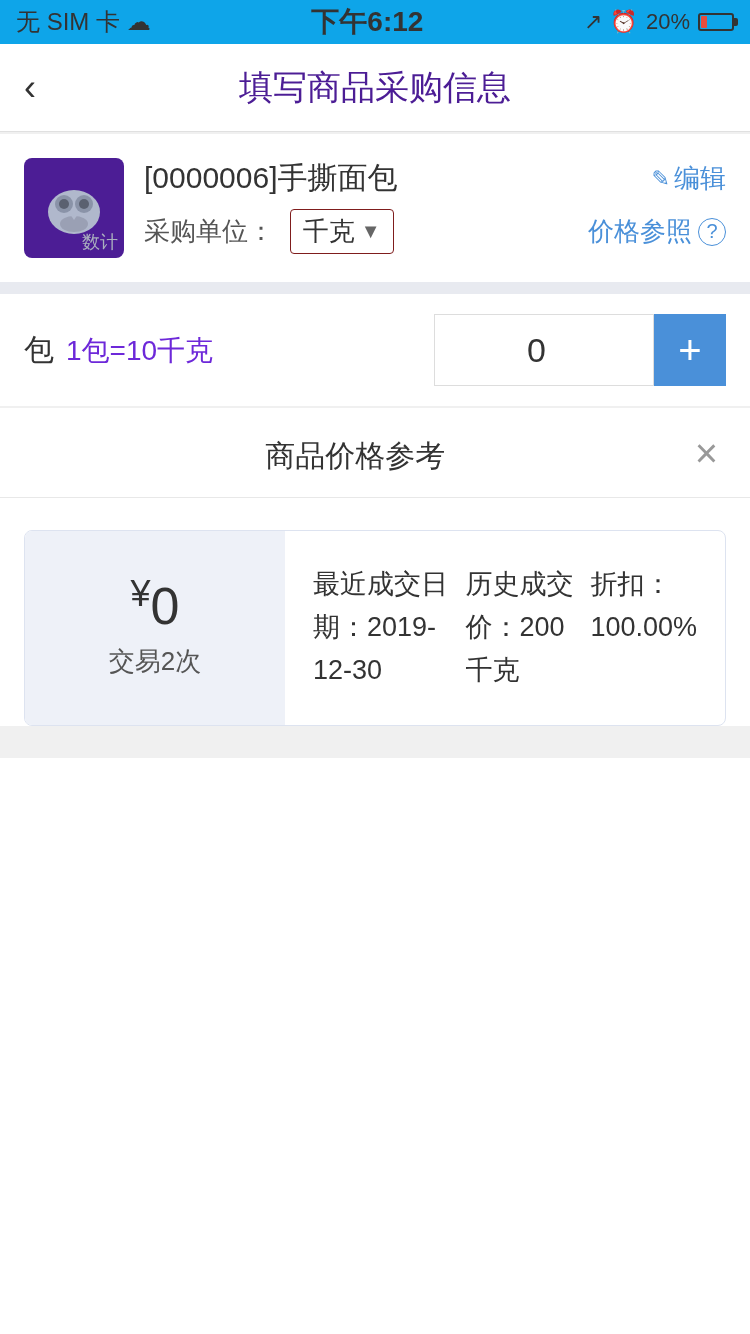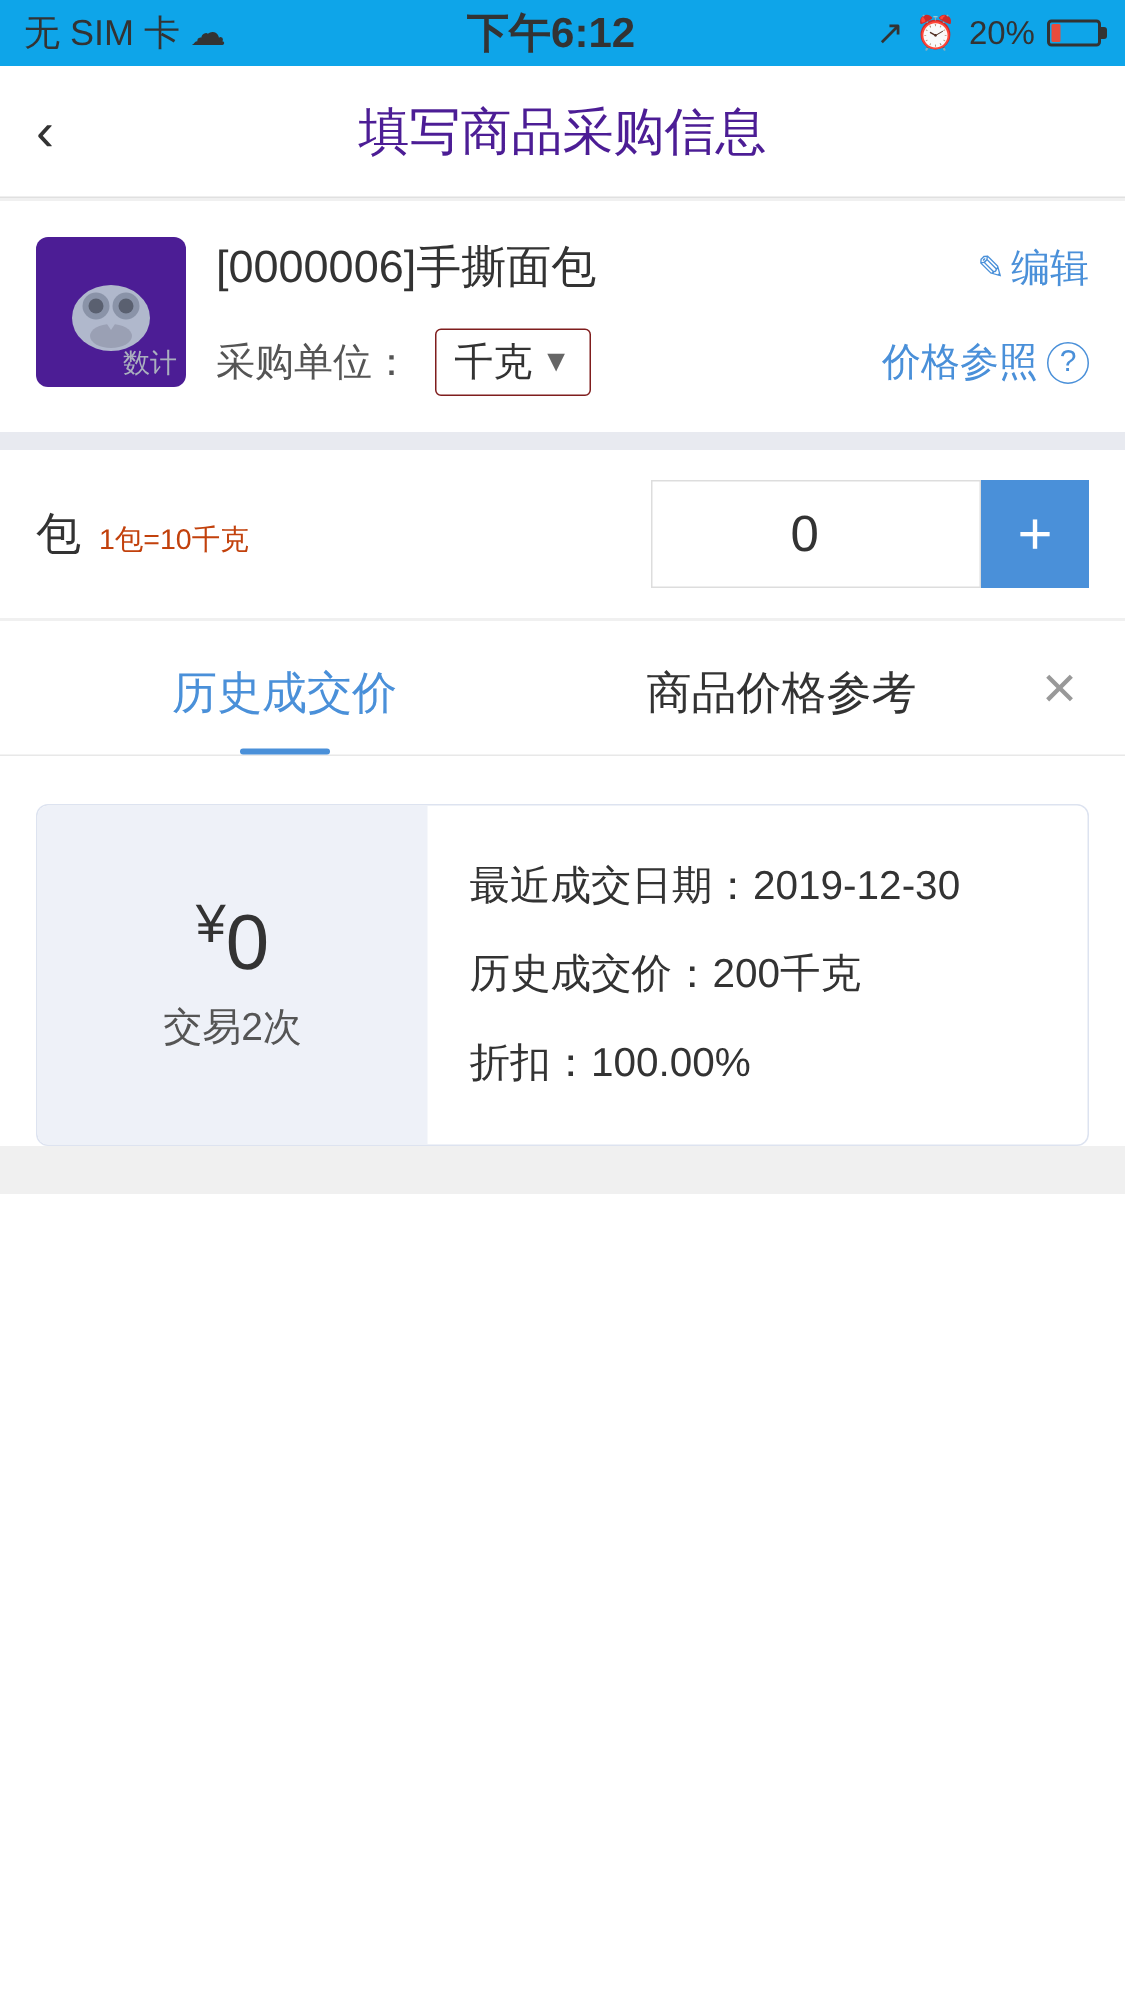--- a/index.html
+++ b/index.html
@@ -124,21 +124,21 @@
       font-size: 18px;
       color: #aab0be;
     }
     .product-info {
       flex: 1;
     }
     .product-header {
       display: flex;
       justify-content: space-between;
       align-items: center;
-      margin-bottom: 20px;
+      margin-bottom: 10px;
     }
     .product-name {
       font-size: 30px;
       color: #333;
       font-weight: 500;
     }
     .product-edit {
       color: #4a90d9;
       font-size: 26px;
       display: flex;
@@ -212,22 +212,22 @@
       display: flex;
       align-items: baseline;
       gap: 12px;
     }
     .qty-unit {
       font-size: 30px;
       color: #333;
       font-weight: 500;
     }
     .qty-hint {
-      font-size: 19px;
-      color: #c2410c;
+      font-size: 28px;
+      color: #6d28d9;
     }
     .quantity-input-group {
       display: flex;
       align-items: center;
     }
     .qty-input {
       width: 220px;
       height: 72px;
       border: 1px solid #ddd;
       text-align: center;
@@ -324,21 +324,21 @@
     }
     .price-trade-count {
       font-size: 26px;
       color: #555;
       margin-top: 12px;
     }
     .price-right {
       flex: 1;
       padding: 32px 28px;
       display: flex;
-      flex-direction: column;
+      flex-direction: row;
       justify-content: center;
       gap: 16px;
     }
     .price-detail-row {
       font-size: 27px;
       color: #333;
       line-height: 1.6;
     }
 
     
@@ -420,21 +420,20 @@
   </div>
   <div class="quantity-input-group">
     <input class="qty-input" type="number" value="0" style="">
     <button class="qty-plus-btn">+</button>
   </div>
 </div>
 
 <div class="panel-container">
 
   <div class="panel-tabs">
-    <div class="tab-item active">历史成交价</div>
     <div class="tab-item">商品价格参考</div>
     <span class="panel-close">×</span>
   </div>
 
   <div class="price-card">
     <div class="price-left">
       <div class="price-value">
         <span class="price-yuan">¥</span><span>0</span>
       </div>
       <div class="price-trade-count">交易2次</div>

